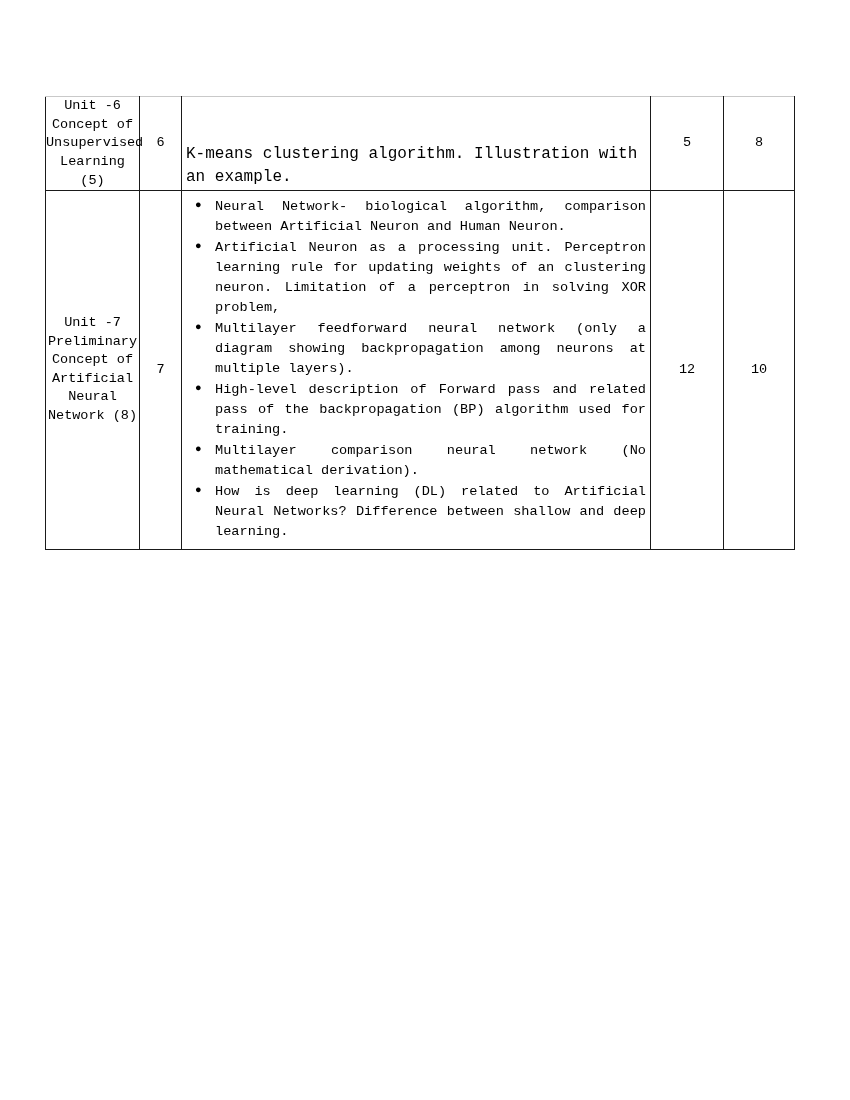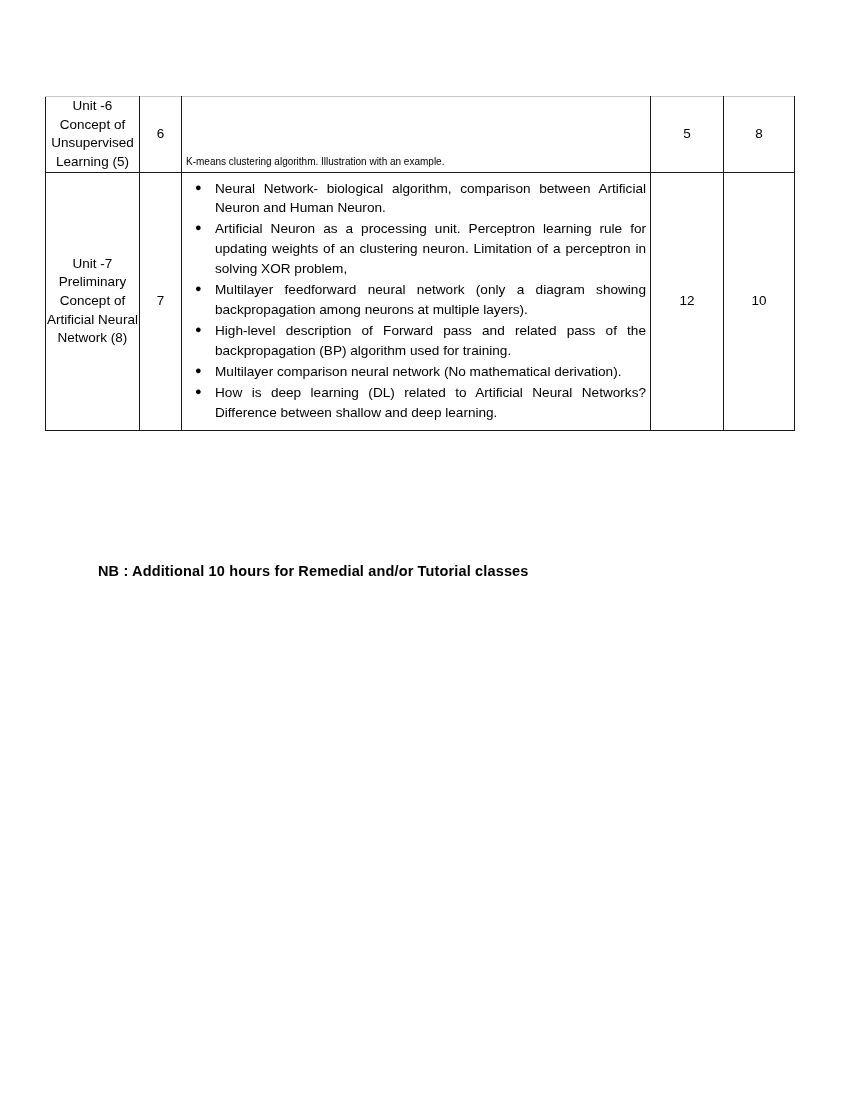--- a/index.html
+++ b/index.html
@@ -6,21 +6,21 @@
     margin: 0;
     padding: 0;
     background: #ffffff;
   }
   .page {
     position: relative;
     width: 850px;
     height: 1100px;
     background: #ffffff;
     overflow: hidden;
-    font-family: Liberation Sans, sans-serif;
+    font-family: Liberation Mono, monospace;
     color: #000000;
     border-radius: 20px;
   }
 
   
   .syllabus-table {
     position: absolute;
     left: 45px;
     top: 96px;
     width: 746px;
@@ -62,22 +62,22 @@
   }
   .cell-topic {
     text-align: left;
     padding: 0;
   }
 
   
   .topic-plain {
     padding: 0 3px 0 4px;
     position: relative;
-    top: 28px;
-    font-size: 10px;
+    top: 22px;
+    font-size: 16px;
   }
 
   
   .bullet-list {
     list-style: none;
     margin: 0;
     padding: 6px 4px 6px 0;
   }
   .bullet-list li {
     position: relative;
@@ -159,15 +159,14 @@
               </li>
             </ul>
         </td>
         <td class="col-lec cell-num">12</td>
         <td class="col-marks cell-num">10</td>
       </tr>
 
     </tbody>
   </table>
 
-  <div class="nb-note">NB : Additional 10 hours for Remedial and/or Tutorial classes</div>
 
 </div>
 
 </body></html>

